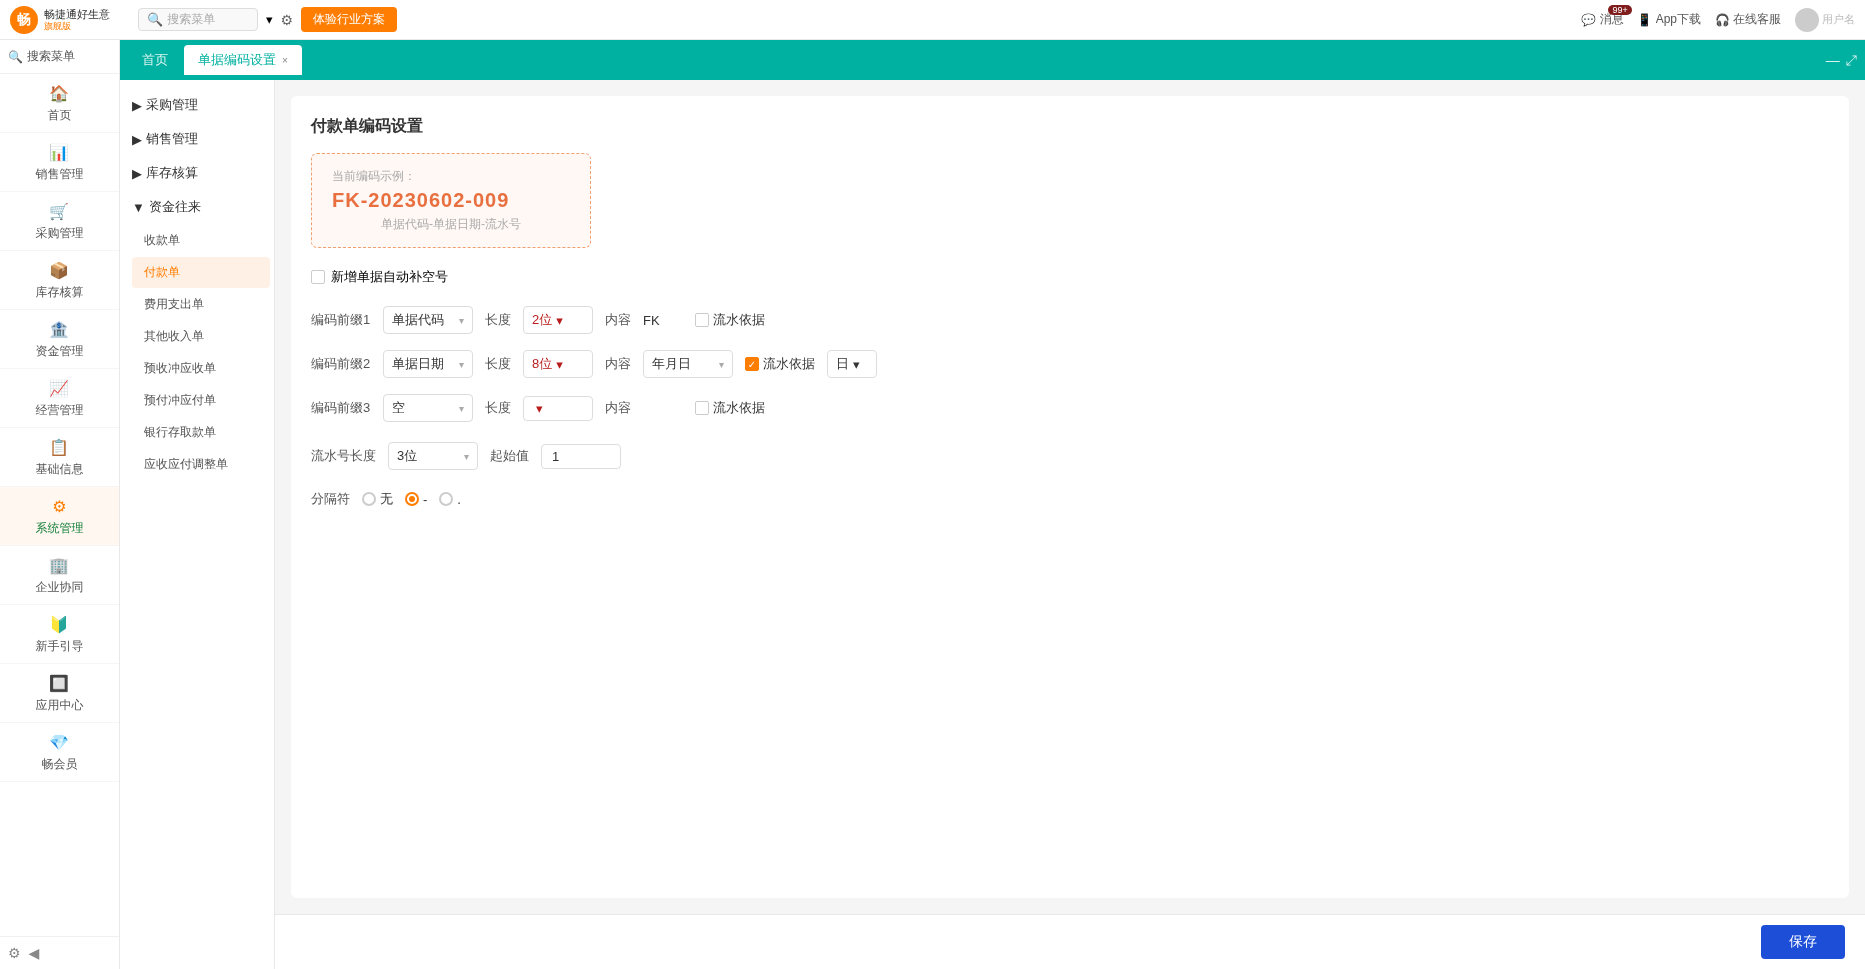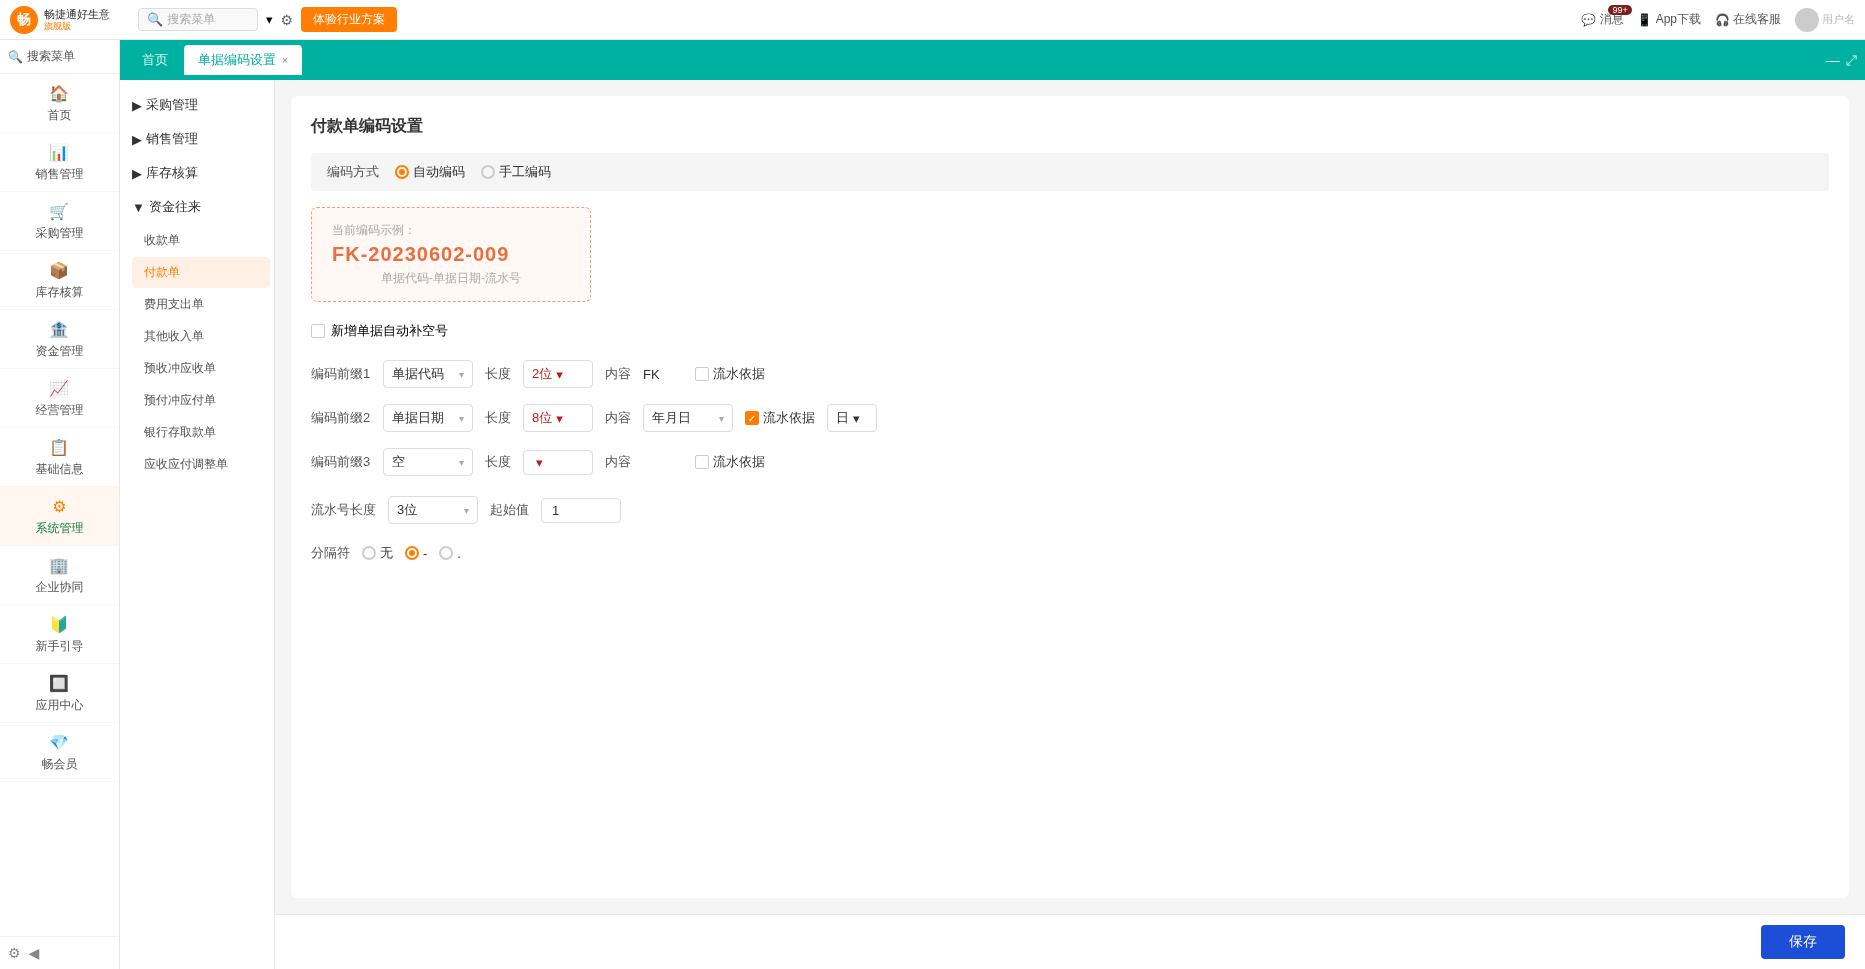--- a/index.html
+++ b/index.html
@@ -484,33 +484,20 @@
             <div class="sub-sidebar-leaf">应收应付调整单</div>
           </div>
         </div>
       </div>
 
       <div class="main-content">
         <div class="content-panel">
           <div class="panel-title">付款单编码设置</div>
 
           
-          <div class="coding-method-row">
-            <span class="coding-method-label">编码方式</span>
-            <div class="radio-group">
-              <label class="radio-item">
-                <span class="radio-circle checked"></span>
-                <span>自动编码</span>
-              </label>
-              <label class="radio-item">
-                <span class="radio-circle"></span>
-                <span>手工编码</span>
-              </label>
-            </div>
-          </div>
 
           
 
           
           <div class="code-example-box">
             <div style="font-size:12px;color:#aaa;margin-bottom:4px;">当前编码示例：</div>
             <div class="code-example-main">FK-20230602-009</div>
             <div class="code-example-sub">单据代码-单据日期-流水号</div>
           </div>
 

